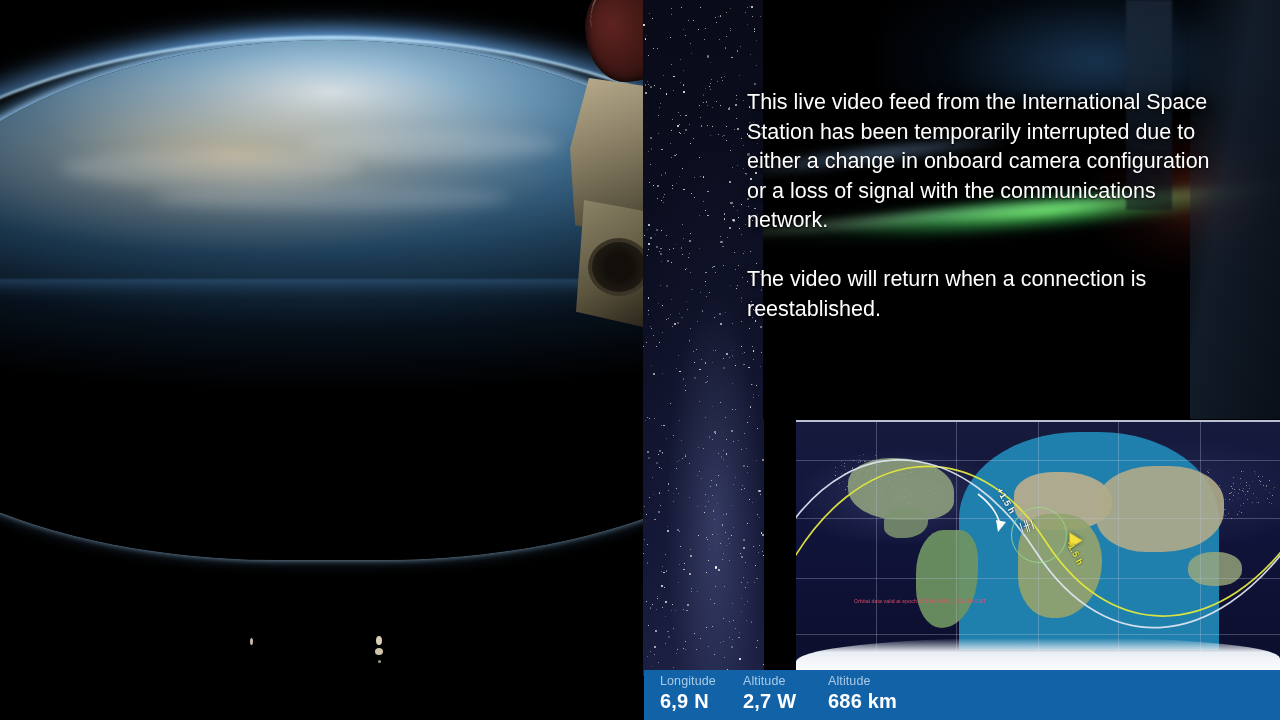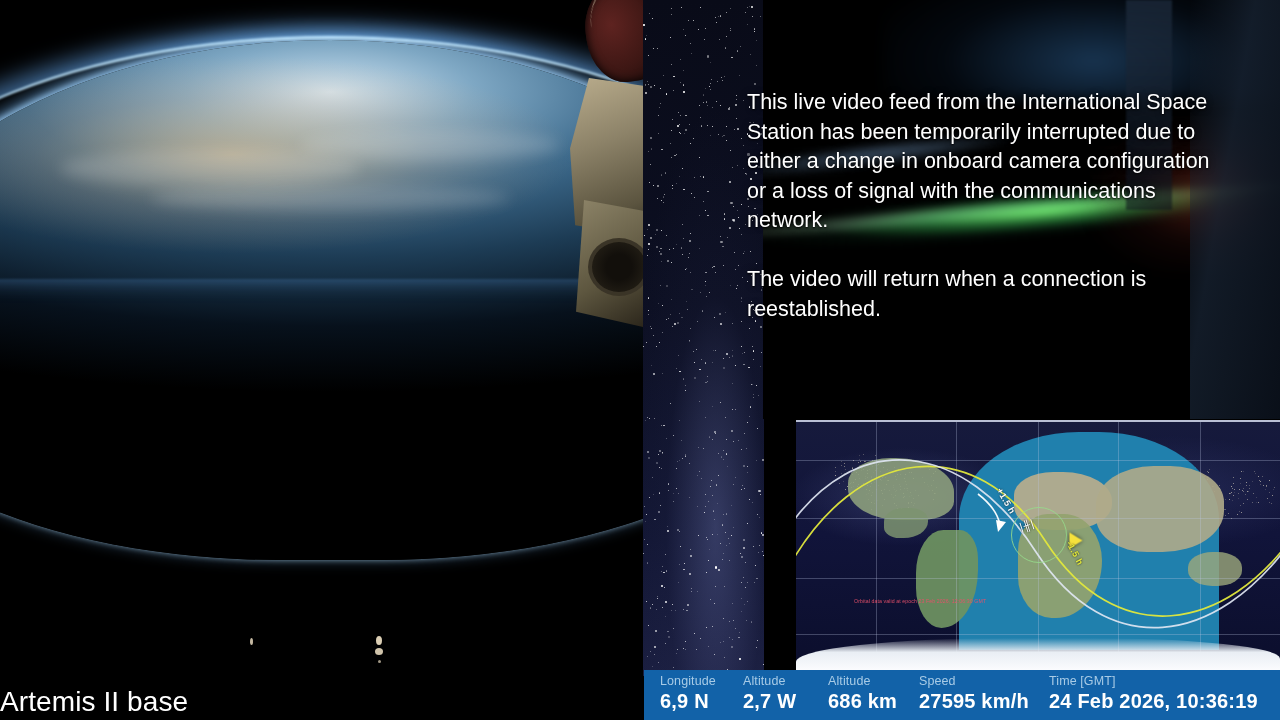--- a/index.html
+++ b/index.html
@@ -324,21 +324,20 @@
     </div>
 
     <div class="speck" style="left:250px; top:638px; width:3px;  height:7px;  opacity:.85;"></div>
     <div class="speck" style="left:376px; top:636px; width:6px;  height:9px;  opacity:.95;"></div>
     <div class="speck" style="left:375px; top:648px; width:8px;  height:7px;  opacity:.9;"></div>
     <div class="speck" style="left:378px; top:660px; width:3px;  height:3px;  opacity:.7;"></div>
   </div>
 
 
 
-  <div class="cam-title" id="artemis-label">Artemis II base</div>
 
   <div id="star-strip">
       <i style="position:absolute;left:51.1px;top:361.5px;width:1px;height:1px;border-radius:50%;background:rgba(255,255,255,0.97);"></i>
       <i style="position:absolute;left:59.5px;top:200.7px;width:1px;height:1px;border-radius:50%;background:rgba(255,255,255,0.57);"></i>
       <i style="position:absolute;left:16.3px;top:466.7px;width:1px;height:1px;border-radius:50%;background:rgba(255,255,255,0.89);"></i>
       <i style="position:absolute;left:48.3px;top:288.7px;width:1.5px;height:1.5px;border-radius:50%;background:rgba(255,255,255,0.27);"></i>
       <i style="position:absolute;left:93.0px;top:95.3px;width:1px;height:1px;border-radius:50%;background:rgba(255,255,255,0.82);"></i>
       <i style="position:absolute;left:19.7px;top:75.1px;width:1px;height:1px;border-radius:50%;background:rgba(255,255,255,0.45);"></i>
       <i style="position:absolute;left:41.5px;top:455.6px;width:1.5px;height:1.5px;border-radius:50%;background:rgba(255,255,255,0.87);"></i>
       <i style="position:absolute;left:62.4px;top:494.3px;width:1px;height:1px;border-radius:50%;background:rgba(255,255,255,0.70);"></i>
@@ -1475,23 +1474,15 @@
       <span class="tele-value">6,9 N</span>
     </div>
     <div class="tele-item" style="left:99px;">
       <span class="tele-label">Altitude</span>
       <span class="tele-value">2,7 W</span>
     </div>
     <div class="tele-item" style="left:184px;">
       <span class="tele-label">Altitude</span>
       <span class="tele-value">686 km</span>
     </div>
-    <div class="tele-item" style="left:275px;">
-      <span class="tele-label">Speed</span>
-      <span class="tele-value">27595 km/h</span>
-    </div>
-    <div class="tele-item" style="left:405px;">
-      <span class="tele-label">Time [GMT]</span>
-      <span class="tele-value">24 Feb 2026, 10:36:19</span>
-    </div>
   </div>
 
 </div>
 
 </body></html>

